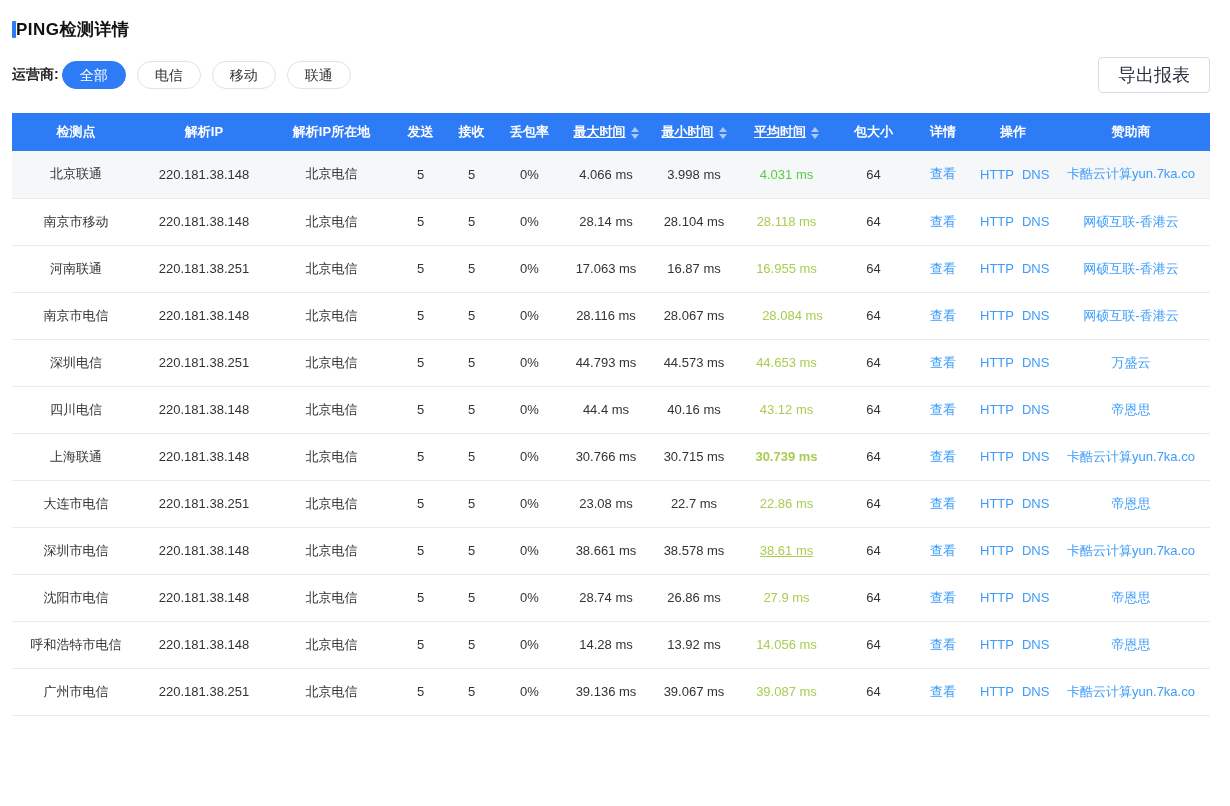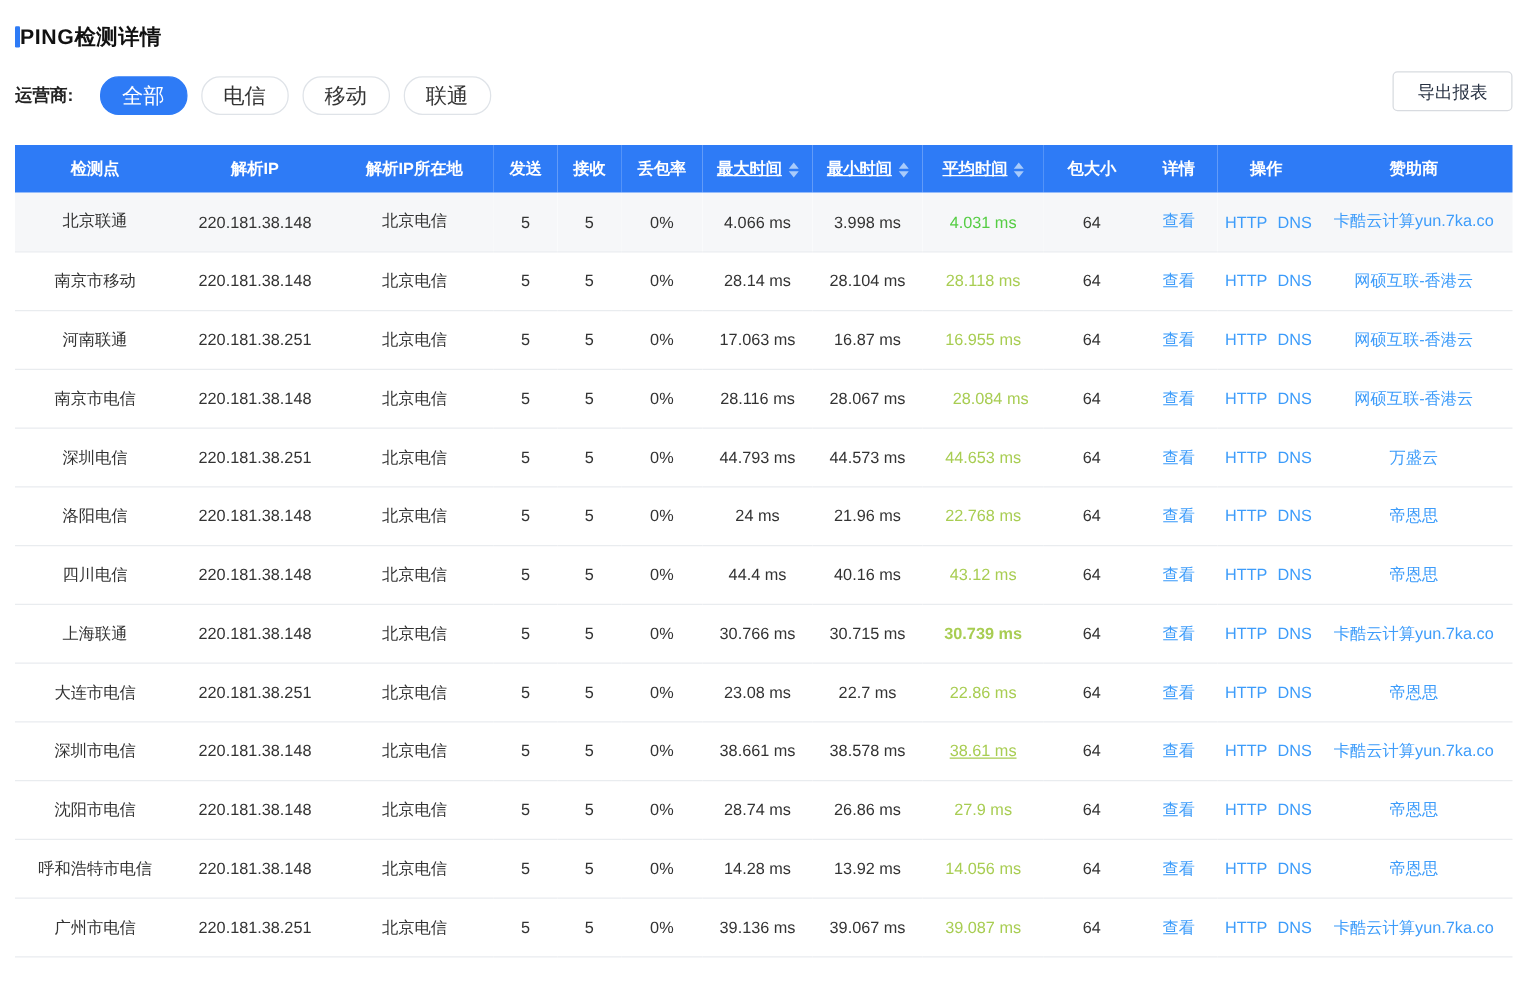--- a/index.html
+++ b/index.html
@@ -16,30 +16,30 @@
     font-family:"Liberation Sans","DejaVu Sans",sans-serif;
     color:var(--text);
   }
   .page{padding:18px 20px 0 12px;}
   
   .title-bar{display:flex;align-items:center;margin-bottom:20px;}
   .accent-bar{width:4px;height:17px;background:var(--accent);border-radius:1px;}
   .page-title{font-size:17px;font-weight:bold;color:#111111;letter-spacing:.5px;}
   
   .filter-row{display:flex;align-items:center;margin-bottom:24px;position:relative;}
-  .filter-label{font-size:14px;color:#222;margin-right:21px;font-weight:bold;}
+  .filter-label{font-size:14px;color:#222;margin-right:3px;font-weight:bold;}
   .pills{display:flex;gap:11px;}
   .pill{
-    font-size:17px;color:#333;background:#fff;border:1px solid #dfe3e8;
+    font-size:14px;color:#333;background:#fff;border:1px solid #dfe3e8;
     border-radius:15px;padding:6px 17px;cursor:pointer;line-height:1;
   }
   .pill.active{background:var(--accent);color:#fff;border-color:var(--accent);}
   .export-btn{
     position:absolute;right:0;top:-4px;
-    font-size:14px;color:#273142;background:#fff;border:1px solid #d8dbe0;
+    font-size:18px;color:#273142;background:#fff;border:1px solid #d8dbe0;
     border-radius:4px;padding:8px 19px;cursor:pointer;line-height:1;
   }
   
   table{border-collapse:collapse;table-layout:fixed;width:1198px;}
   thead th{
     background:var(--accent);color:#ffffff;font-size:13px;font-weight:bold;
     height:38px;text-align:center;vertical-align:middle;padding:0 2px;
     white-space:nowrap;
   }
   thead th.sortable{cursor:pointer;text-decoration:underline;}
@@ -203,37 +203,20 @@
     <td>44.573 ms</td>
     <td><span class="avg" style="color: rgb(168, 205, 82);">44.653 ms</span></td>
     <td>64</td>
     <td><a class="lnk">查看</a></td>
     <td class="actions">
       <a class="lnk">HTTP</a><a class="lnk">DNS</a>
     </td>
     <td><a class="lnk">万盛云</a></td>
   </tr>
         <tr>
-    <td>洛阳电信</td>
-    <td>220.181.38.148</td>
-    <td>北京电信</td>
-    <td>5</td>
-    <td>5</td>
-    <td>0%</td>
-    <td>24 ms</td>
-    <td>21.96 ms</td>
-    <td><span class="avg" style="color: rgb(168, 205, 82);">22.768 ms</span></td>
-    <td>64</td>
-    <td><a class="lnk">查看</a></td>
-    <td class="actions">
-      <a class="lnk">HTTP</a><a class="lnk">DNS</a>
-    </td>
-    <td><a class="lnk">帝恩思</a></td>
-  </tr>
-        <tr>
     <td>四川电信</td>
     <td>220.181.38.148</td>
     <td>北京电信</td>
     <td>5</td>
     <td>5</td>
     <td>0%</td>
     <td>44.4 ms</td>
     <td>40.16 ms</td>
     <td><span class="avg" style="color: rgb(168, 205, 82);">43.12 ms</span></td>
     <td>64</td>

